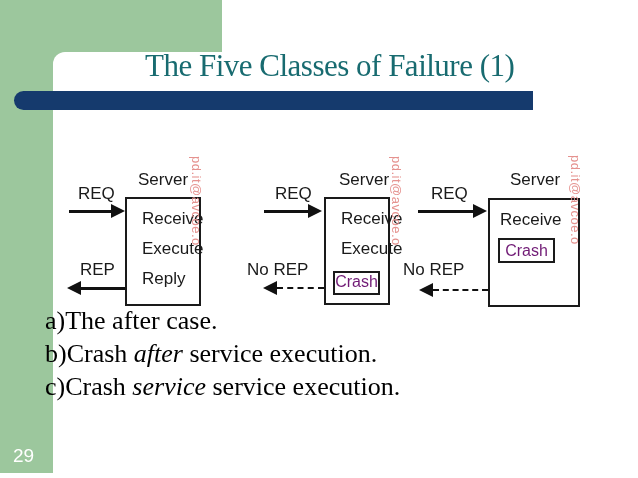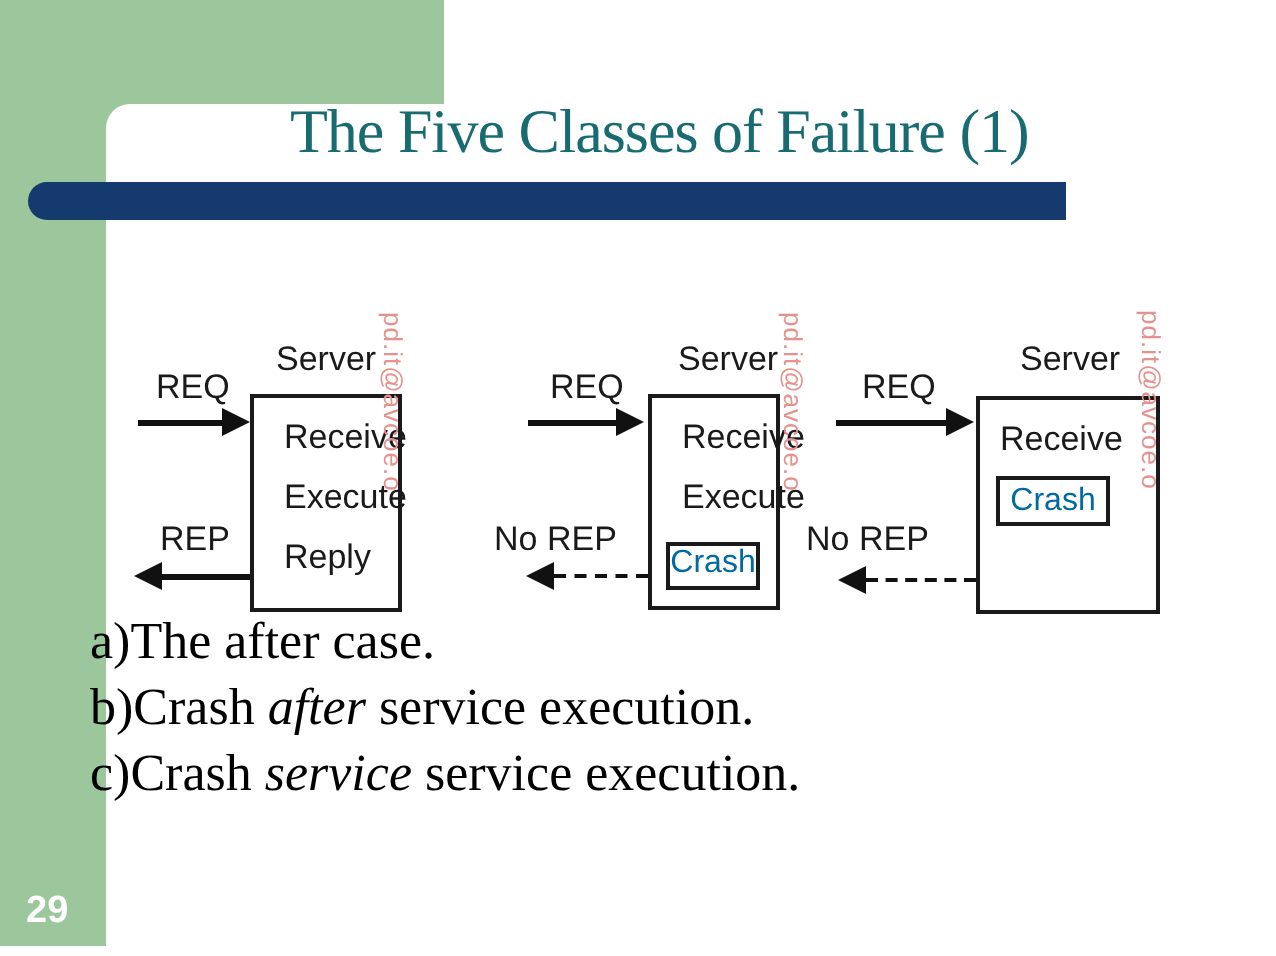--- a/index.html
+++ b/index.html
@@ -13,34 +13,34 @@
   .navy-bar{position:absolute;left:14px;top:91px;width:519px;height:19px;background:#153a6d;
             border-radius:10px 0 0 10px;z-index:3;}
   .title{position:absolute;left:145px;top:48px;z-index:4;color:#186b70;
          font-family:"Liberation Serif",serif;font-size:31px;letter-spacing:-0.5px;white-space:nowrap;}
   
   .diagram{position:absolute;inset:0;z-index:2;}
   .lbl{position:absolute;font-size:17px;color:#1a1a1a;white-space:nowrap;}
   .sbox{position:absolute;background:#fff;border:2px solid #1a1a1a;box-sizing:border-box;
         font-size:17px;color:#1a1a1a;line-height:30px;padding:5px 0 0 15px;}
   .crash{position:absolute;background:#fff;border:2px solid #1a1a1a;box-sizing:border-box;
-         font-size:16px;color:#0369a1;text-align:center;z-index:3;}
+         font-size:16px;color:#701a75;text-align:center;z-index:3;}
   .aline{position:absolute;height:0;border-top:3px solid #111;}
   .dline{position:absolute;height:0;border-top:2px dashed #111;}
   .head-r{position:absolute;width:0;height:0;border-top:7px solid transparent;
           border-bottom:7px solid transparent;border-left:14px solid #111;}
   .head-l{position:absolute;width:0;height:0;border-top:7px solid transparent;
           border-bottom:7px solid transparent;border-right:14px solid #111;}
   .wm{position:absolute;writing-mode:vertical-rl;font-size:13px;letter-spacing:0.5px;
       color:#e5928f;z-index:5;white-space:nowrap;}
   
   .bullets{position:absolute;left:45px;top:304px;z-index:2;color:#000;
            font-family:"Liberation Serif",serif;font-size:26px;line-height:33px;white-space:nowrap;}
   .pagenum{position:absolute;left:13px;top:445px;z-index:4;color:#ffffff;
-           font-size:19px;font-weight:bold;}
+           font-size:19px;font-weight:normal;}
 </style>
 </head>
 <body>
 
 <div class="slide">
   <div class="green-block"></div>
   <div class="green-strip"></div>
   <div class="panel"></div>
   <div class="navy-bar"></div>
   <div class="title">The Five Classes of Failure (1)</div>

